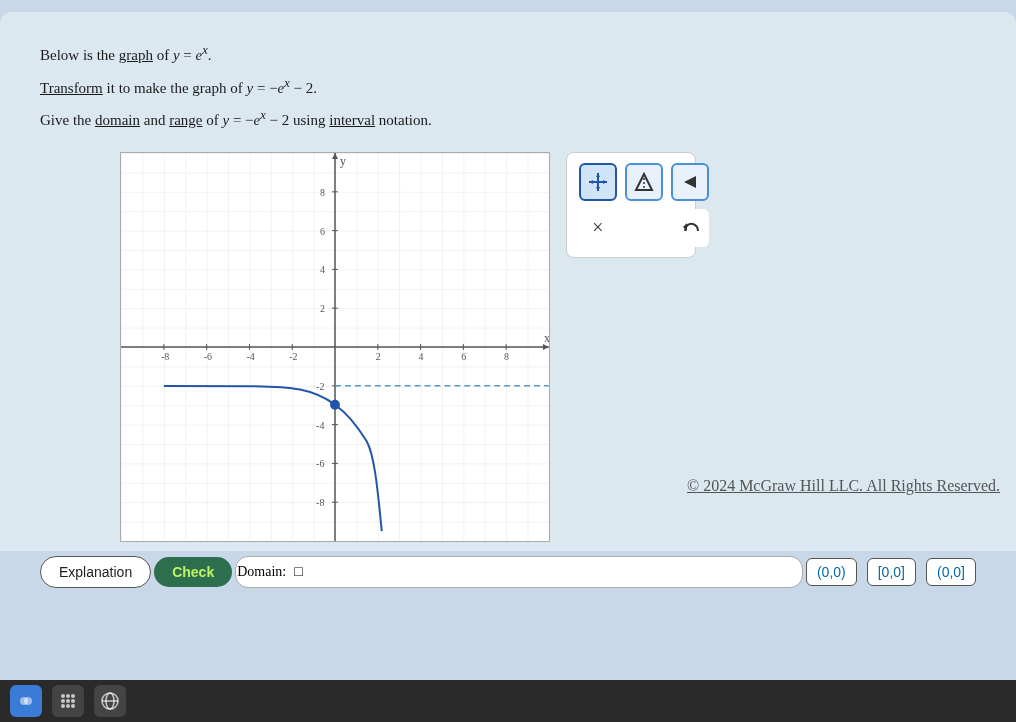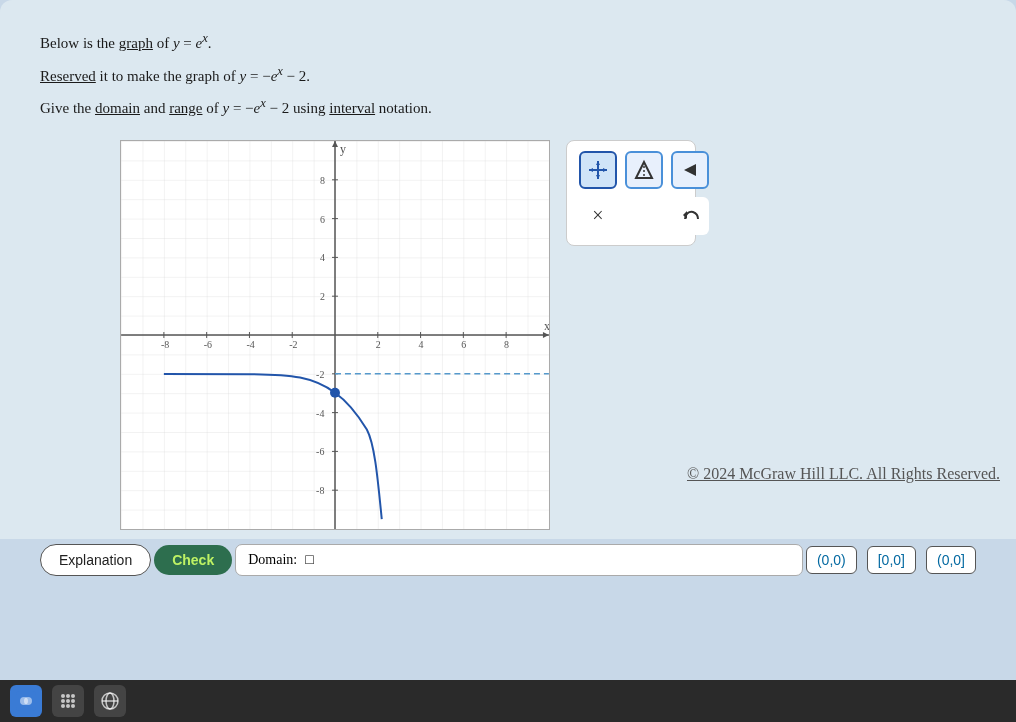--- a/index.html
+++ b/index.html
@@ -8,21 +8,21 @@
       height: 722px;
       background: #c8d8e8;
       font-family: 'Times New Roman', Times, serif;
       overflow: hidden;
       position: relative;
     }
 
     .main-content {
       background: #dce8f0;
       border-radius: 12px 12px 0 0;
-      margin: 0 0 0 0;
+      margin: 12px 0 0 0;
       padding: 28px 40px 20px 40px;
       height: 539px;
       position: relative;
     }
 
     .instructions {
       margin-bottom: 18px;
       font-size: 15px;
       color: #1a1a1a;
       line-height: 1.7;
@@ -124,22 +124,22 @@
       font-size: 14px;
       cursor: pointer;
       color: #bef264;
       font-weight: bold;
     }
 
     .domain-field {
       flex: 1;
       background: white;
       border: 1px solid #aaa;
-      border-radius: 7px;
-      padding: 7px 12px;
+      border-radius: 13px;
+      padding: 7px 1px;
       font-size: 14px;
       display: flex;
       align-items: center;
       gap: 8px;
     }
 
     .domain-field input {
       border: none;
       outline: none;
       font-size: 14px;
@@ -203,21 +203,21 @@
   </style>
 </head>
 <body>
 
 <div class="main-content">
   <div class="instructions">
     <p>
       Below is the <span class="underline">graph</span> of <i>y</i> = <i>e<sup>x</sup></i>.
     </p>
     <p>
-      <span class="underline">Reserved</span> it to make the graph of <i>y</i> = −<i>e<sup>x</sup></i> − 2.
+      <span class="underline">Transform</span> it to make the graph of <i>y</i> = −<i>e<sup>x</sup></i> − 2.
     </p>
     <p>
       Give the <span class="underline">domain</span> and <span class="underline">range</span> of <i>y</i> = −<i>e<sup>x</sup></i> − 2 using <span class="underline">interval</span> notation.
     </p>
   </div>
 
   <div class="graph-area">
     <div class="graph-container">
       <svg class="graph-svg" viewBox="0 0 430 390" xmlns="http://www.w3.org/2000/svg">
 

